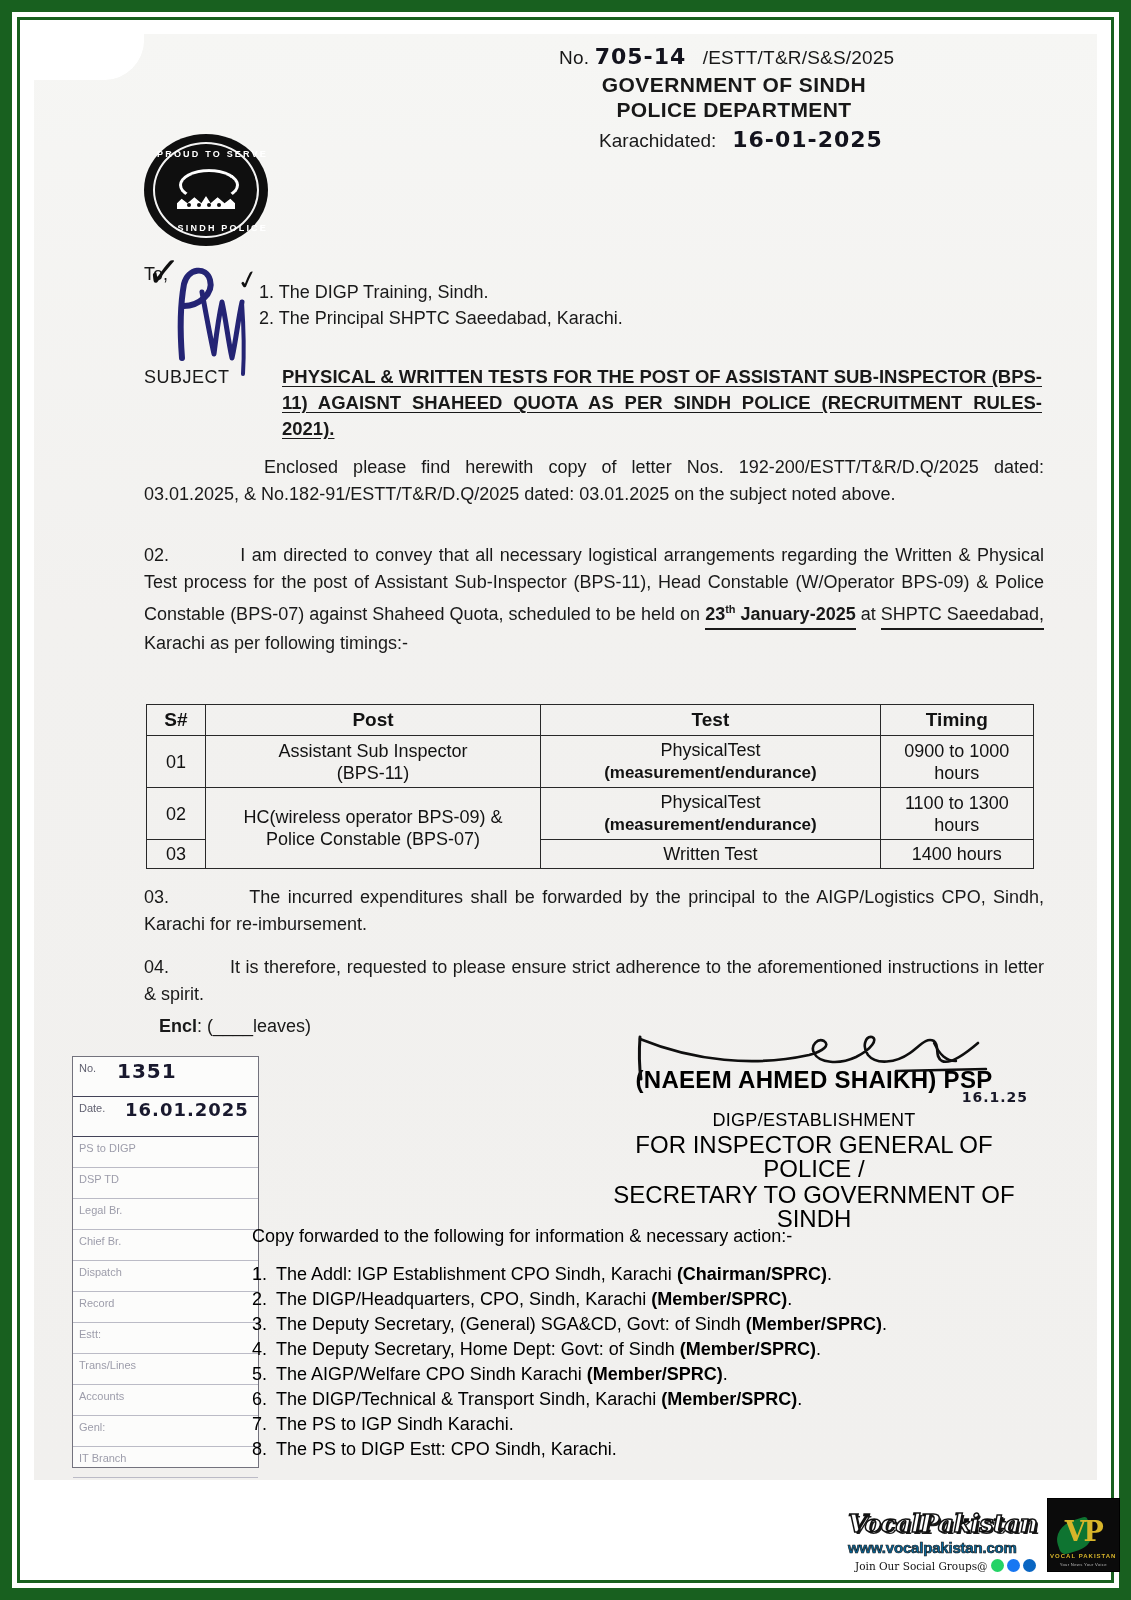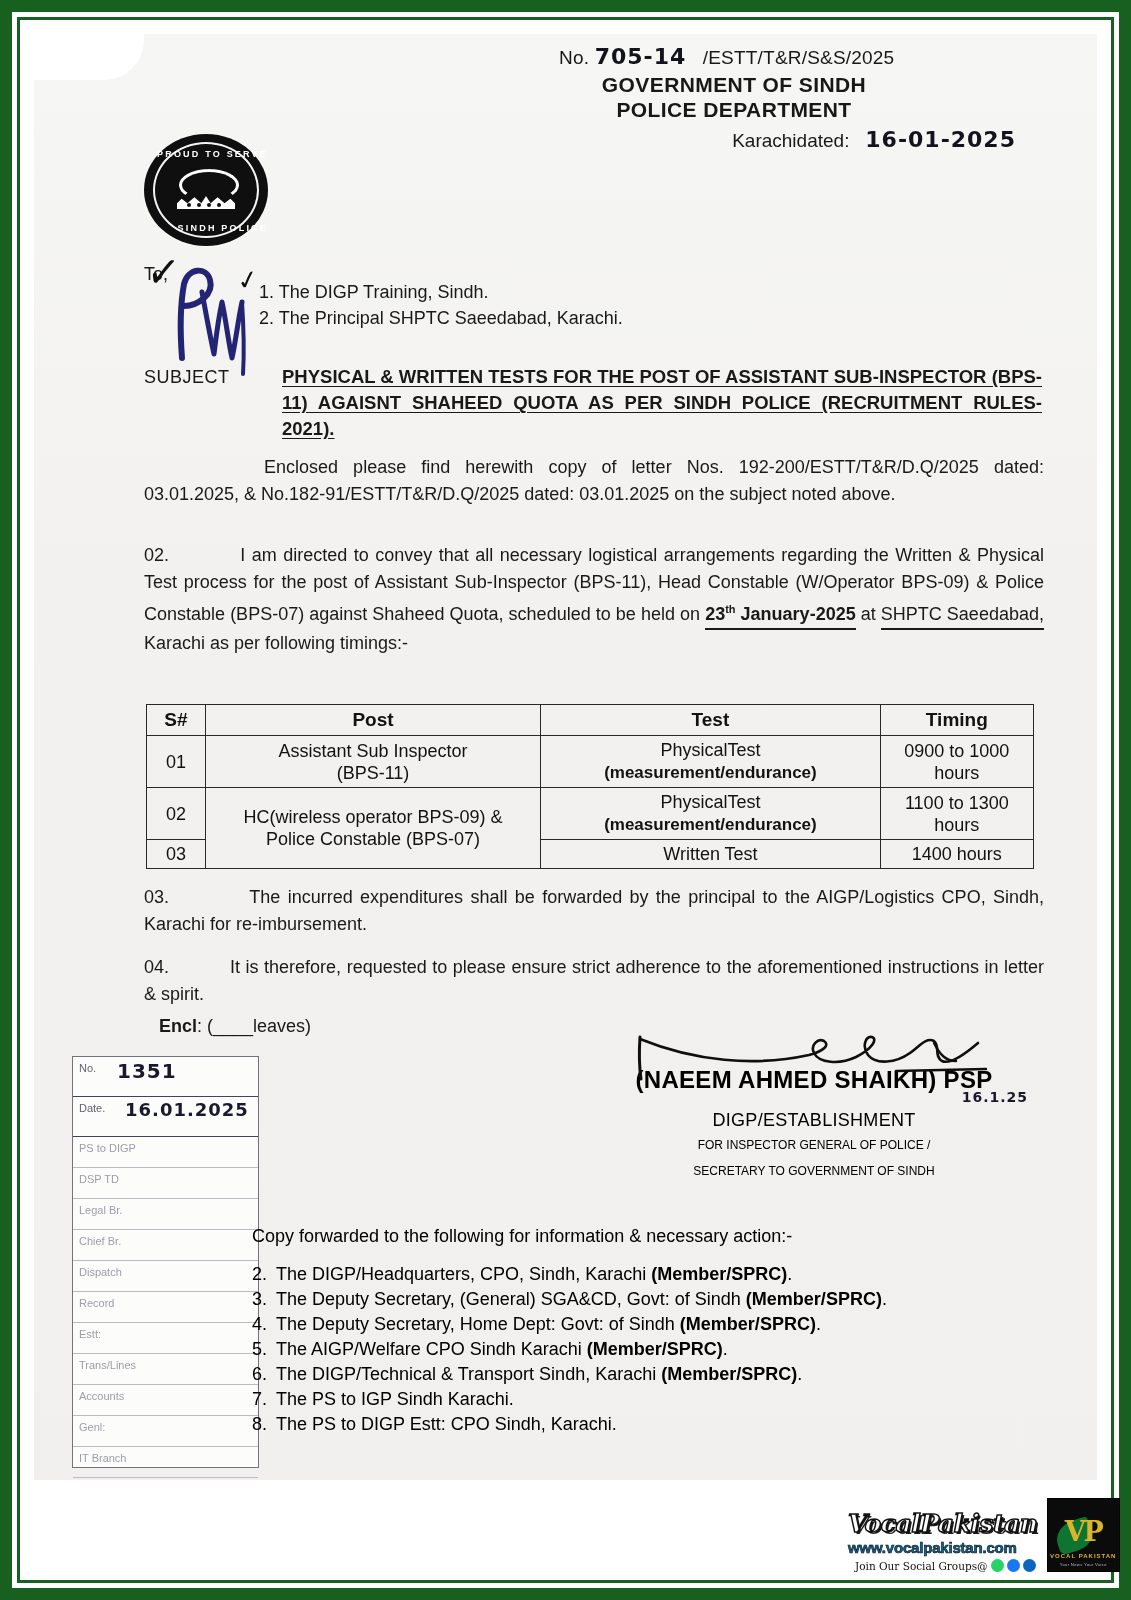--- a/index.html
+++ b/index.html
@@ -80,21 +80,21 @@
     white-space:nowrap;
   }
   .hand{
     font-family:"DejaVu Sans",sans-serif;
     font-size:22px;font-weight:600;letter-spacing:1px;
     color:#15151f;
   }
   .gov{font-size:21px;font-weight:bold;letter-spacing:.4px;margin-top:4px;}
   .dept{font-size:21px;font-weight:bold;letter-spacing:.4px;margin-top:1px;}
   .kline{
-    display:flex;justify-content:flex-end;align-items:baseline;
+    display:flex;justify-content:center;align-items:baseline;
     font-size:19px;margin-top:5px;padding:0 8px 0 22px;
   }
   
   .body-txt{
     position:absolute;left:0;top:0;width:100%;
     color:#1b1b1b;
   }
   .to-label{position:absolute;left:110px;top:230px;font-size:18px;}
   .to-list{position:absolute;left:225px;top:245px;font-size:18px;line-height:26px;}
   .to-list div{white-space:nowrap;}
@@ -146,21 +146,21 @@
   .sig-svg{position:absolute;left:40px;top:-8px;}
   .sig-name{
     font-size:24px;font-weight:bold;margin-top:27px;letter-spacing:.3px;
     white-space:nowrap;
   }
   .sig-date{
     font-family:"DejaVu Sans",sans-serif;font-size:14px;font-weight:600;
     position:absolute;right:6px;top:50px;color:#1a1a2a;
   }
   .sig-role{font-size:18px;font-weight:normal;letter-spacing:.3px;margin-top:16px;}
-  .sig-sub{font-size:12px;line-height:24px;margin-top:2px;}
+  .sig-sub{font-size:24px;line-height:24px;margin-top:2px;}
   
   .stamp{
     position:absolute;left:38px;top:1022px;width:185px;height:410px;
     background:#fbfbfa;
     border:1px solid #6f6f7a;
     opacity:.97;
   }
   .stamp .row{
     position:relative;height:25px;border-bottom:1px solid #b9b9c4;
     font-size:11px;color:#5d5d6d;padding:5px 0 0 6px;
@@ -411,20 +411,21 @@
     </div>
     <div class="stamp-tick">✓</div>
     <svg class="stamp-sign" width="95" height="130" viewBox="0 0 95 130">
       <path d="M18 96 C16 70, 16 44, 20 22 C24 6, 42 4, 46 18 C50 32, 34 44, 20 44" stroke="#262674" stroke-width="6" fill="none" stroke-linecap="round" stroke-linejoin="round"></path>
       <path d="M38 30 C42 52, 46 74, 50 92 C52 76, 54 58, 58 40 C62 58, 64 78, 68 96 C72 78, 74 58, 78 40" stroke="#262674" stroke-width="5" fill="none" stroke-linecap="round" stroke-linejoin="round"></path>
       <path d="M78 40 C80 70, 80 96, 79 112" stroke="#262674" stroke-width="4" fill="none" stroke-linecap="round"></path>
     </svg>
 
     <div class="copy-head">Copy forwarded to the following for information &amp; necessary action:-</div>
     <div class="copy-list">
+      <div class="li"><span class="n">1.</span><span>The Addl: IGP Establishment CPO Sindh, Karachi </span><b>(Chairman/SPRC)</b><span>.</span></div>
       <div class="li"><span class="n">2.</span><span>The DIGP/Headquarters, CPO, Sindh, Karachi </span><b>(Member/SPRC)</b><span>.</span></div>
       <div class="li"><span class="n">3.</span><span>The Deputy Secretary, (General) SGA&amp;CD, Govt: of Sindh </span><b>(Member/SPRC)</b><span>.</span></div>
       <div class="li"><span class="n">4.</span><span>The Deputy Secretary, Home Dept: Govt: of Sindh </span><b>(Member/SPRC)</b><span>.</span></div>
       <div class="li"><span class="n">5.</span><span>The AIGP/Welfare CPO Sindh Karachi </span><b>(Member/SPRC)</b><span>.</span></div>
       <div class="li"><span class="n">6.</span><span>The DIGP/Technical &amp; Transport Sindh, Karachi </span><b>(Member/SPRC)</b><span>.</span></div>
       <div class="li"><span class="n">7.</span><span>The PS to IGP Sindh Karachi.</span></div>
       <div class="li"><span class="n">8.</span><span>The PS to DIGP Estt: CPO Sindh, Karachi.</span></div>
     </div>
 
   </div>

